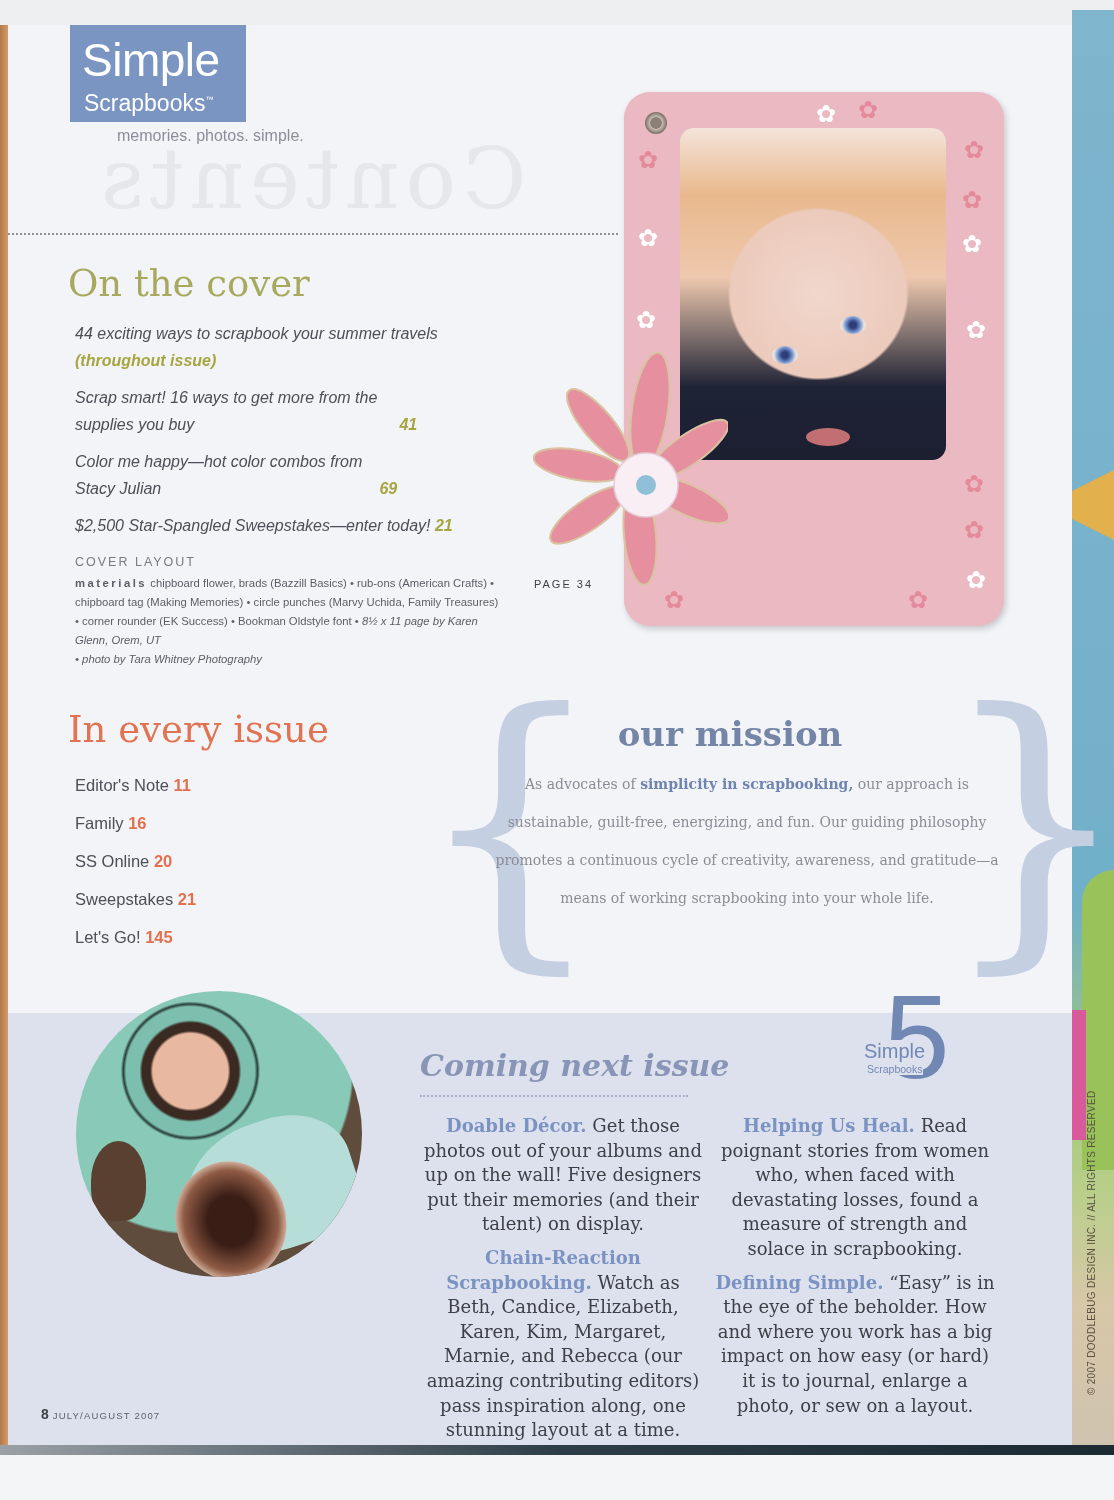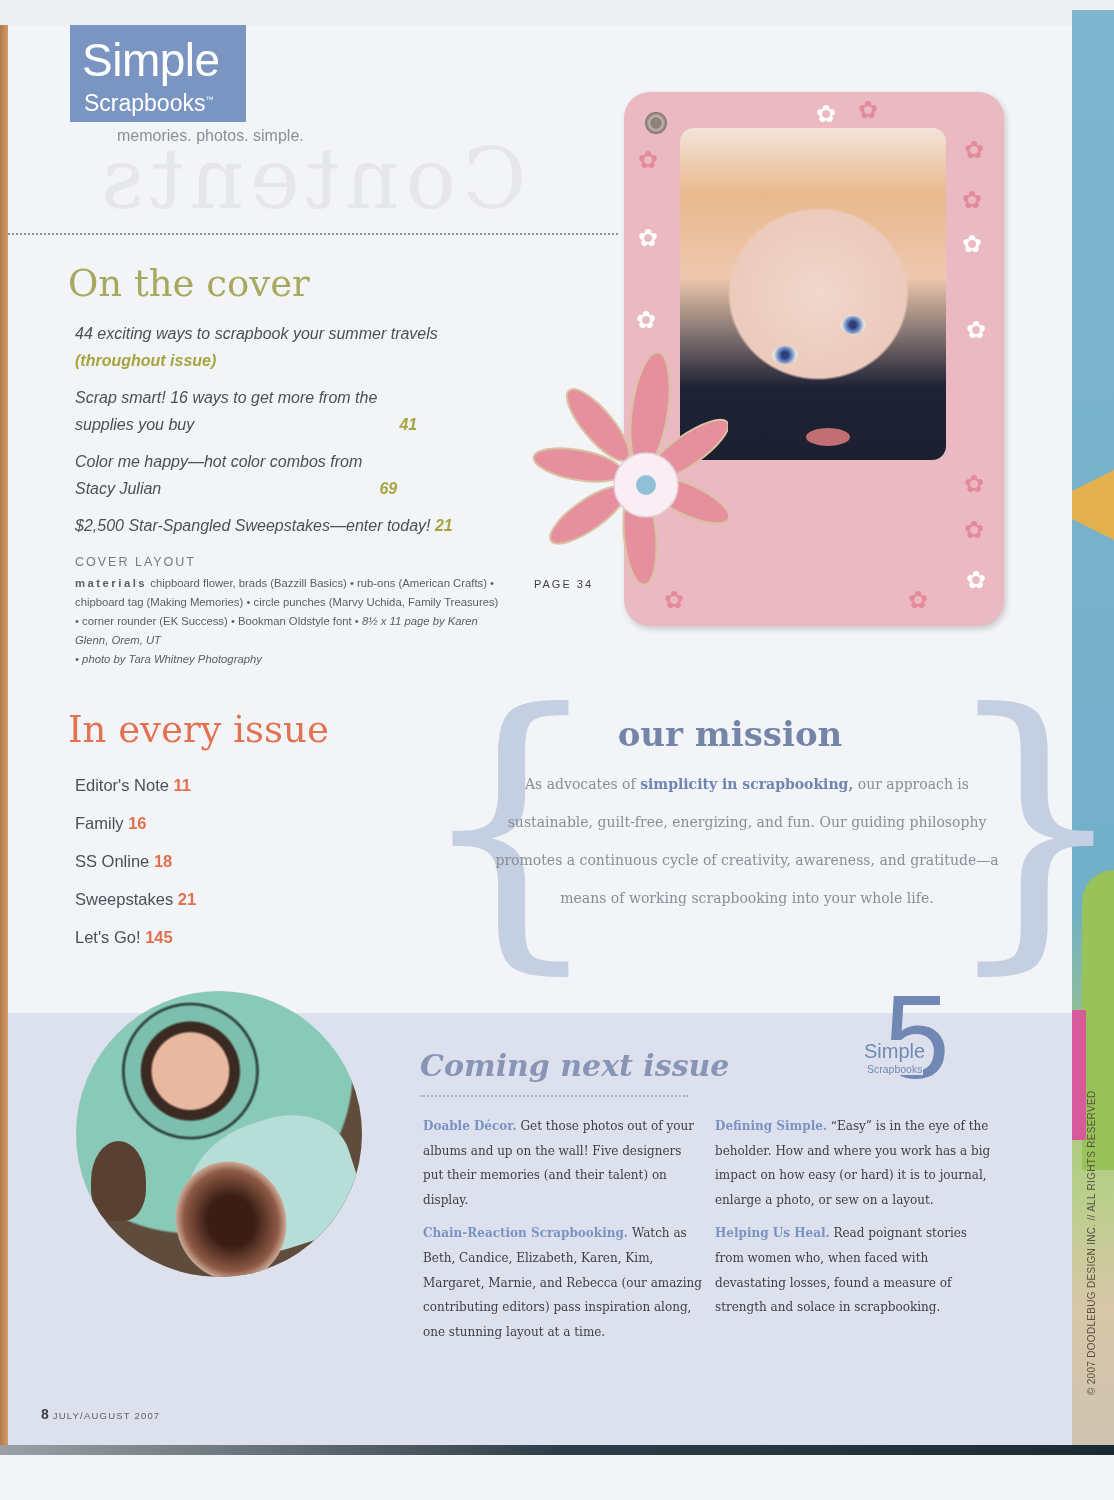--- a/index.html
+++ b/index.html
@@ -74,21 +74,21 @@
   .circle-photo .vase-mouth { position: absolute; left: 100px; top: 170px; width: 110px; height: 120px; border-radius: 50%; background: radial-gradient(ellipse,#3a1e16 30%,#8e5a44 60%,#d7b7a4 72%); transform: rotate(-18deg); }
   .circle-photo .pine { position: absolute; left: 15px; top: 150px; width: 55px; height: 80px; border-radius: 50% 50% 40% 40%; background: #5a4030; }
 
   .h-next { position: absolute; left: 420px; top: 1048px; font-family: "DejaVu Serif", serif; font-style: italic; font-size: 30px; color: #8895b6; }
   .dots-next { position: absolute; left: 420px; top: 1095px; width: 268px; border-top: 2px dotted #a9b1c8; }
   .ss5 { position: absolute; left: 862px; top: 985px; width: 100px; height: 120px; }
   .ss5 .five { position: absolute; left: 22px; top: -8px; font-family: "Liberation Sans", sans-serif; font-size: 118px; line-height: 120px; color: #7188b5; }
   .ss5 .s1 { position: absolute; left: 0; top: 55px; font-family: "Liberation Sans", sans-serif; font-size: 20px; color: #7188b5; background: #dde1ed; padding: 0 2px; }
   .ss5 .s2 { position: absolute; left: 4px; top: 78px; font-family: "Liberation Sans", sans-serif; font-size: 10.5px; color: #7188b5; background: #dde1ed; padding: 0 1px; }
 
-  .next-col { position: absolute; top: 1114px; width: 280px; font-family: "DejaVu Serif", serif; font-size: 12px; line-height: 24.6px; color: #3e4048; }
+  .next-col { position: absolute; top: 1114px; width: 280px; font-family: "DejaVu Serif", serif; font-size: 18px; line-height: 24.6px; color: #3e4048; text-align: center; }
   .next-col .item { margin-bottom: 9px; }
   .next-col .hd { color: #7a93c2; font-weight: bold; }
 
   .folio { position: absolute; left: 41px; top: 1405px; font-family: "Liberation Sans", sans-serif; color: #5e616a; }
   .folio .num { font-weight: bold; font-size: 14px; color: #3c3f46; }
   .folio .date { font-size: 9.5px; letter-spacing: 1.2px; margin-left: 4px; }
 </style>
 </head>
 <body>
 
@@ -177,21 +177,21 @@
     <circle cx="118" cy="135" r="32"></circle>
   </g>
   <circle cx="118" cy="135" r="10" fill="#8fc0d8"></circle>
 </svg>
 <div class="page34">PAGE 34</div>
 
 <h2 class="h-every">In every issue</h2>
 <div class="every-list">
   <div><span>Editor's Note</span> <span class="pg">11</span></div>
   <div><span>Family</span> <span class="pg">16</span></div>
-  <div><span>SS Online</span> <span class="pg">18</span></div>
+  <div><span>SS Online</span> <span class="pg">20</span></div>
   <div><span>Sweepstakes</span> <span class="pg">21</span></div>
   <div><span>Let's Go!</span> <span class="pg">145</span></div>
 </div>
 
 <div class="brace" style="left:415px;top:690px">{</div>
 <div class="brace" style="left:940px;top:690px">}</div>
 <h2 class="h-mission">our mission</h2>
 <p class="mission-body">
   <span>As advocates of</span> <b>simplicity in scrapbooking,</b> <span>our approach is sustainable, guilt-free, energizing, and fun. Our guiding philosophy promotes a continuous cycle of creativity, awareness, and gratitude—a means of working scrapbooking into your whole life.</span>
 </p>
@@ -208,19 +208,19 @@
   <span class="five">5</span>
   <span class="s1">Simple</span>
   <span class="s2">Scrapbooks</span>
 </div>
 
 <div class="next-col" style="left:423px">
   <div class="item"><span class="hd">Doable Décor.</span> <span>Get those photos out of your albums and up on the wall! Five designers put their memories (and their talent) on display.</span></div>
   <div class="item"><span class="hd">Chain-Reaction Scrapbooking.</span> <span>Watch as Beth, Candice, Elizabeth, Karen, Kim, Margaret, Marnie, and Rebecca (our amazing contributing editors) pass inspiration along, one stunning layout at a time.</span></div>
 </div>
 <div class="next-col" style="left:715px">
+  <div class="item"><span class="hd">Helping Us Heal.</span> <span>Read poignant stories from women who, when faced with devastating losses, found a measure of strength and solace in scrapbooking.</span></div>
   <div class="item"><span class="hd">Defining Simple.</span> <span>“Easy” is in the eye of the beholder. How and where you work has a big impact on how easy (or hard) it is to journal, enlarge a photo, or sew on a layout.</span></div>
-  <div class="item"><span class="hd">Helping Us Heal.</span> <span>Read poignant stories from women who, when faced with devastating losses, found a measure of strength and solace in scrapbooking.</span></div>
 </div>
 
 <div class="folio">
   <span class="num">8</span><span class="date">JULY/AUGUST 2007</span>
 </div>
 
 </body></html>

